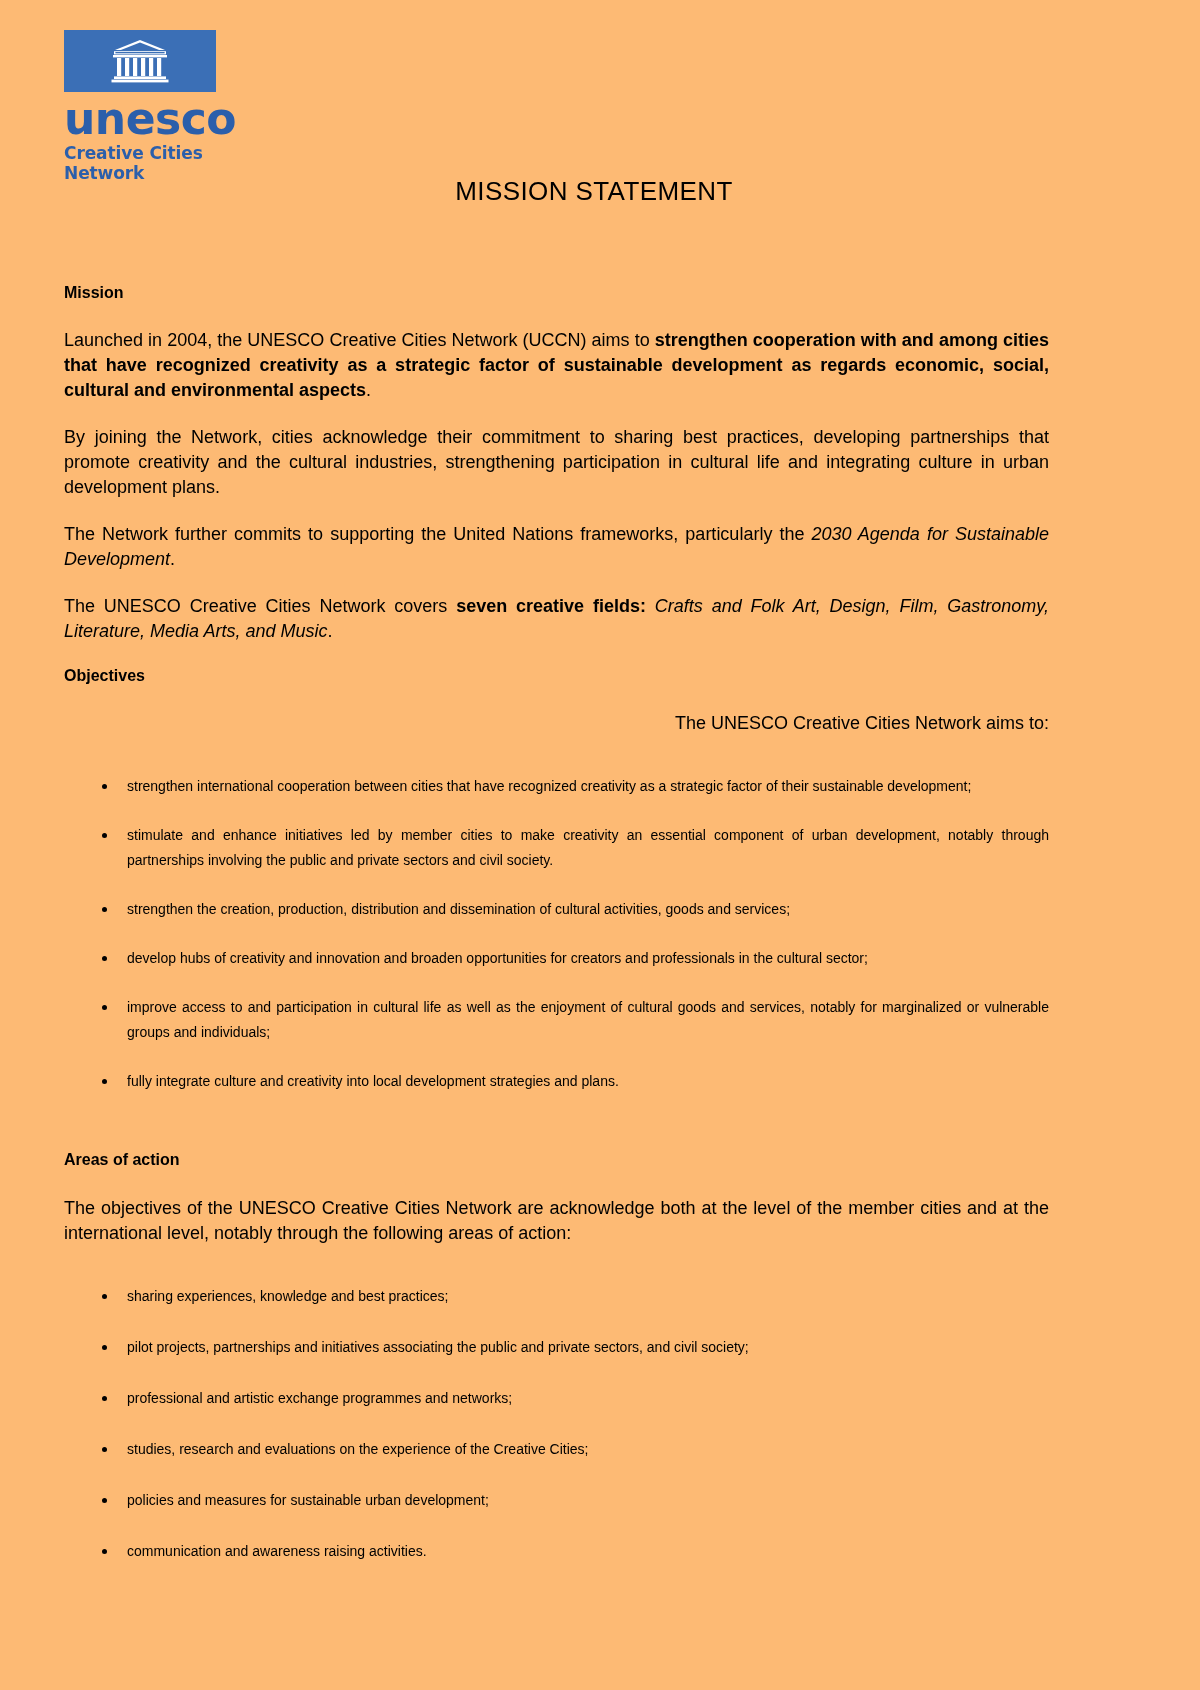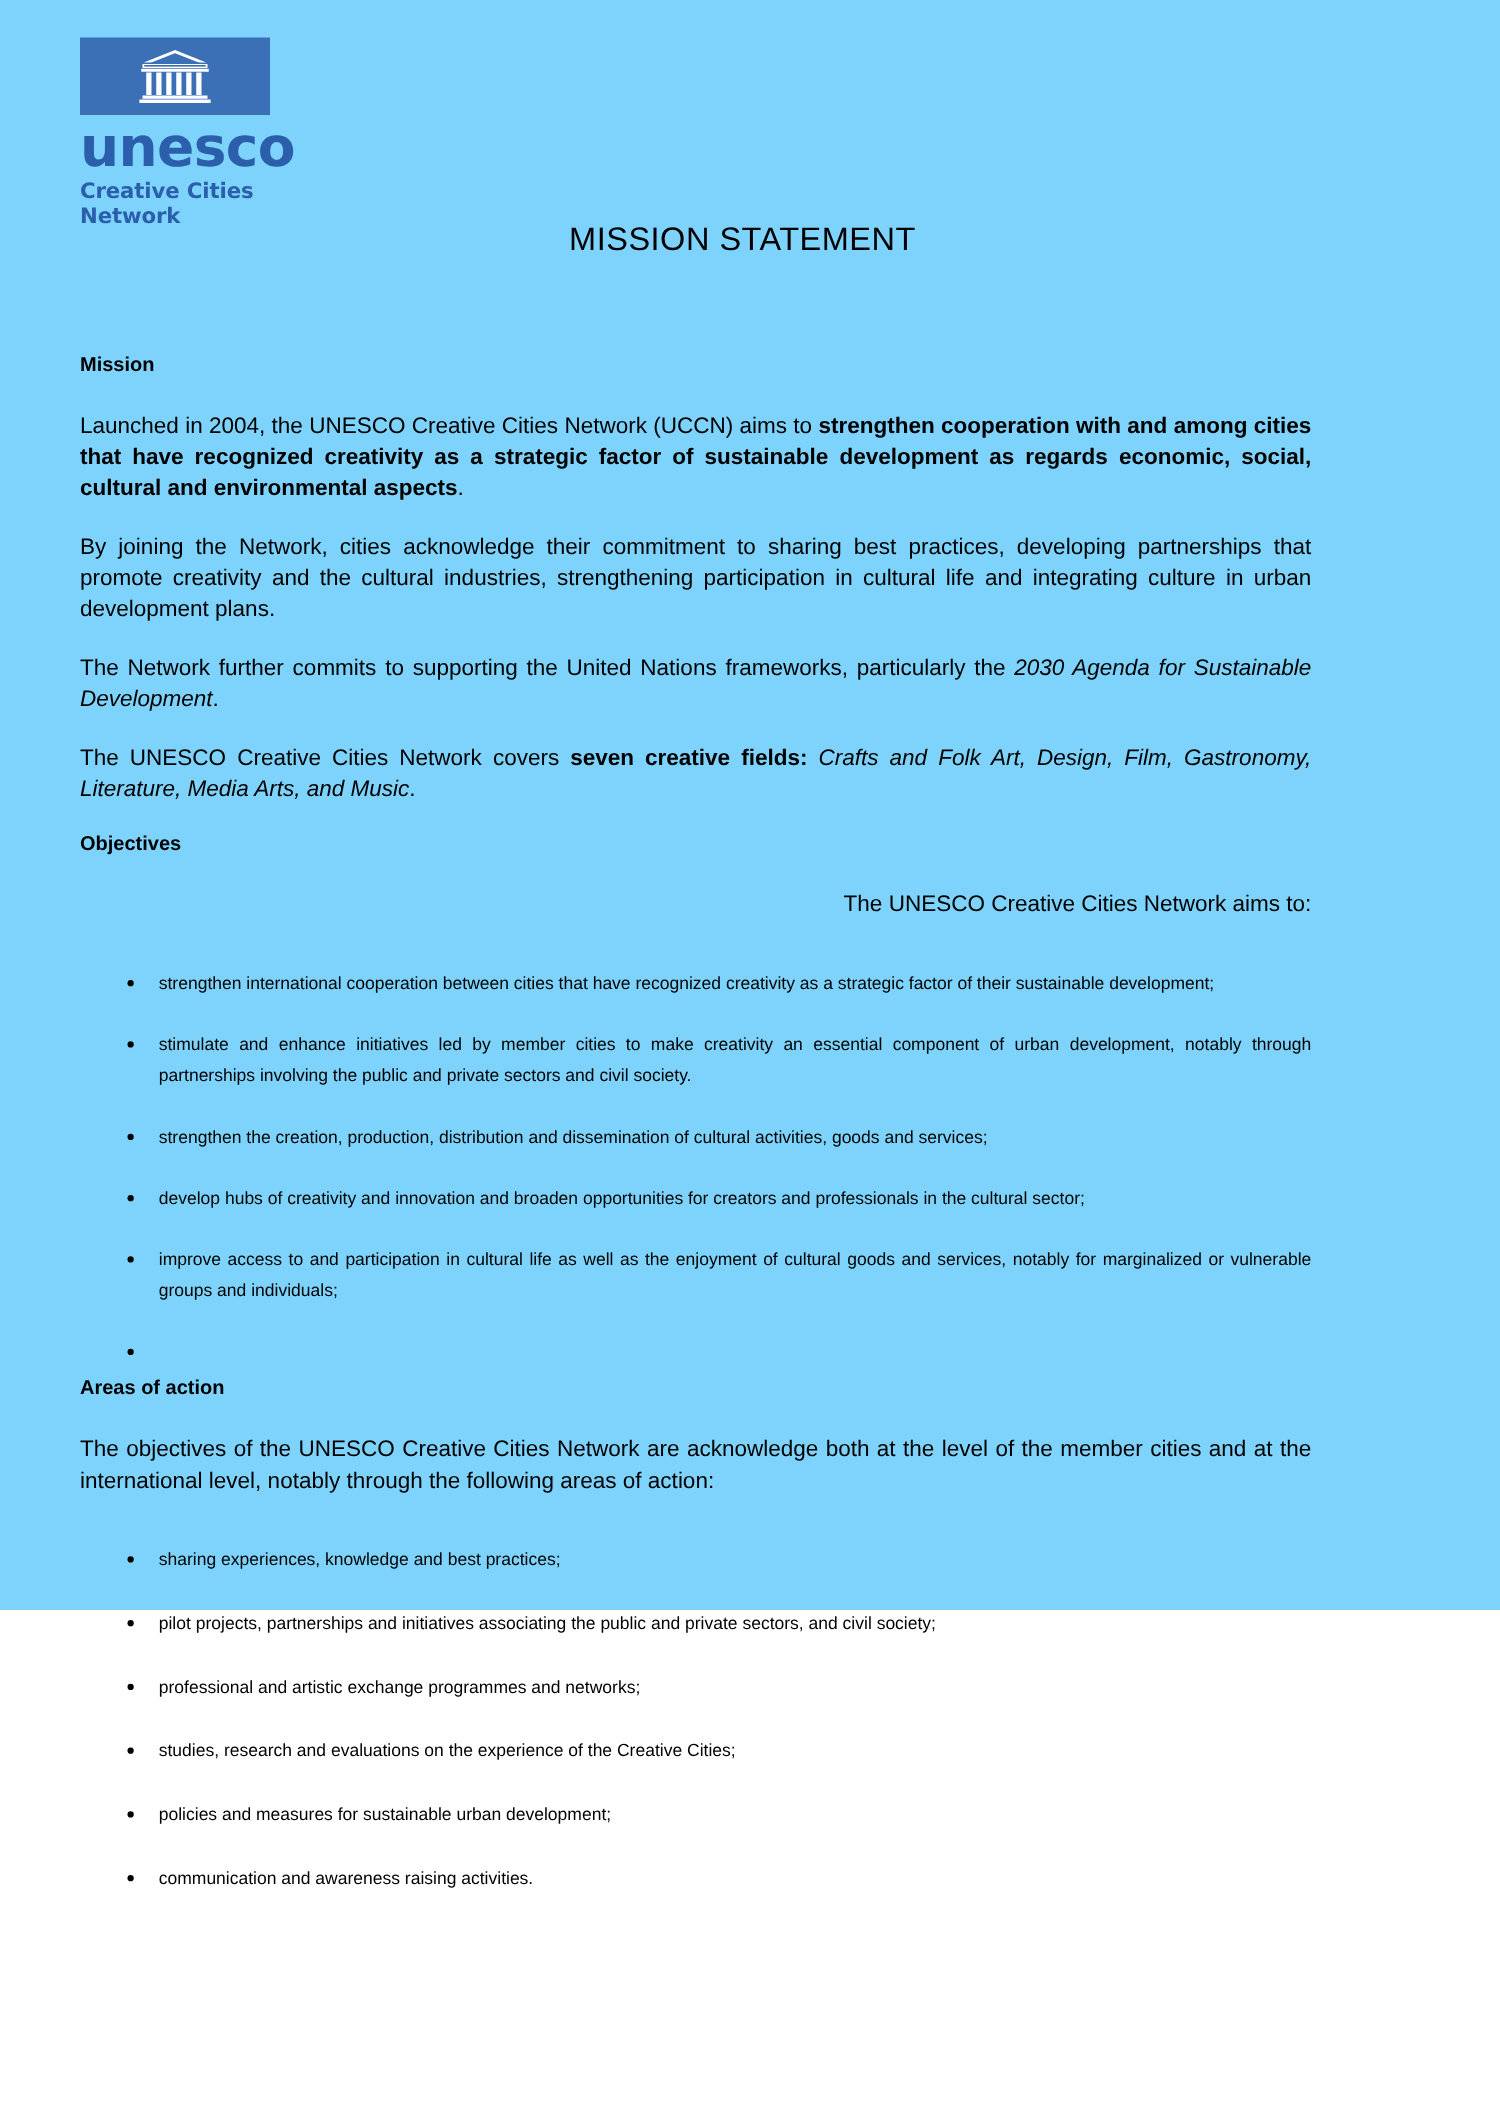--- a/index.html
+++ b/index.html
@@ -9,23 +9,23 @@
     height: 1690px;
     background: #ffffff;
     font-family: "Liberation Sans", sans-serif;
     color: #000000;
     overflow: hidden;
   }
 
   .page {
     position: relative;
     width: 1200px;
-    height: 1288px;
+    height: 1690px;
     padding: 16px;
-    background: #7dd3fc;
+    background: #fdba74;
   }
 
   
   .logo-block {
     position: absolute;
     left: 64px;
     top: 30px;
     width: 165px;
   }
   .logo-banner {
@@ -175,21 +175,21 @@
     <p class="body-text no-justify">The UNESCO Creative Cities Network aims to:</p>
 
     <div class="spacer-16"></div>
 
     <ul class="bullets">
       <li><span class="bullet-dot"></span><span>strengthen international cooperation between cities that have recognized creativity as a strategic factor of their sustainable development;</span></li>
       <li><span class="bullet-dot"></span><span>stimulate and enhance initiatives led by member cities to make creativity an essential component of urban development, notably through partnerships involving the public and private sectors and civil society.</span></li>
       <li><span class="bullet-dot"></span><span>strengthen the creation, production, distribution and dissemination of cultural activities, goods and services;</span></li>
       <li><span class="bullet-dot"></span><span>develop hubs of creativity and innovation and broaden opportunities for creators and professionals in the cultural sector;</span></li>
       <li><span class="bullet-dot"></span><span>improve access to and participation in cultural life as well as the enjoyment of cultural goods and services, notably for marginalized or vulnerable groups and individuals;</span></li>
-      <li><span class="bullet-dot"></span></li>
+      <li><span class="bullet-dot"></span><span>fully integrate culture and creativity into local development strategies and plans.</span></li>
     </ul>
 
     <div class="spacer-8"></div>
 
     <h2 class="section-heading tight-top">Areas of action</h2>
 
     <p class="body-text">The objectives of the UNESCO Creative Cities Network are acknowledge both at the level of the member cities and at the international level, notably through the following areas of action:</p>
 
     <div class="spacer-16"></div>
 

